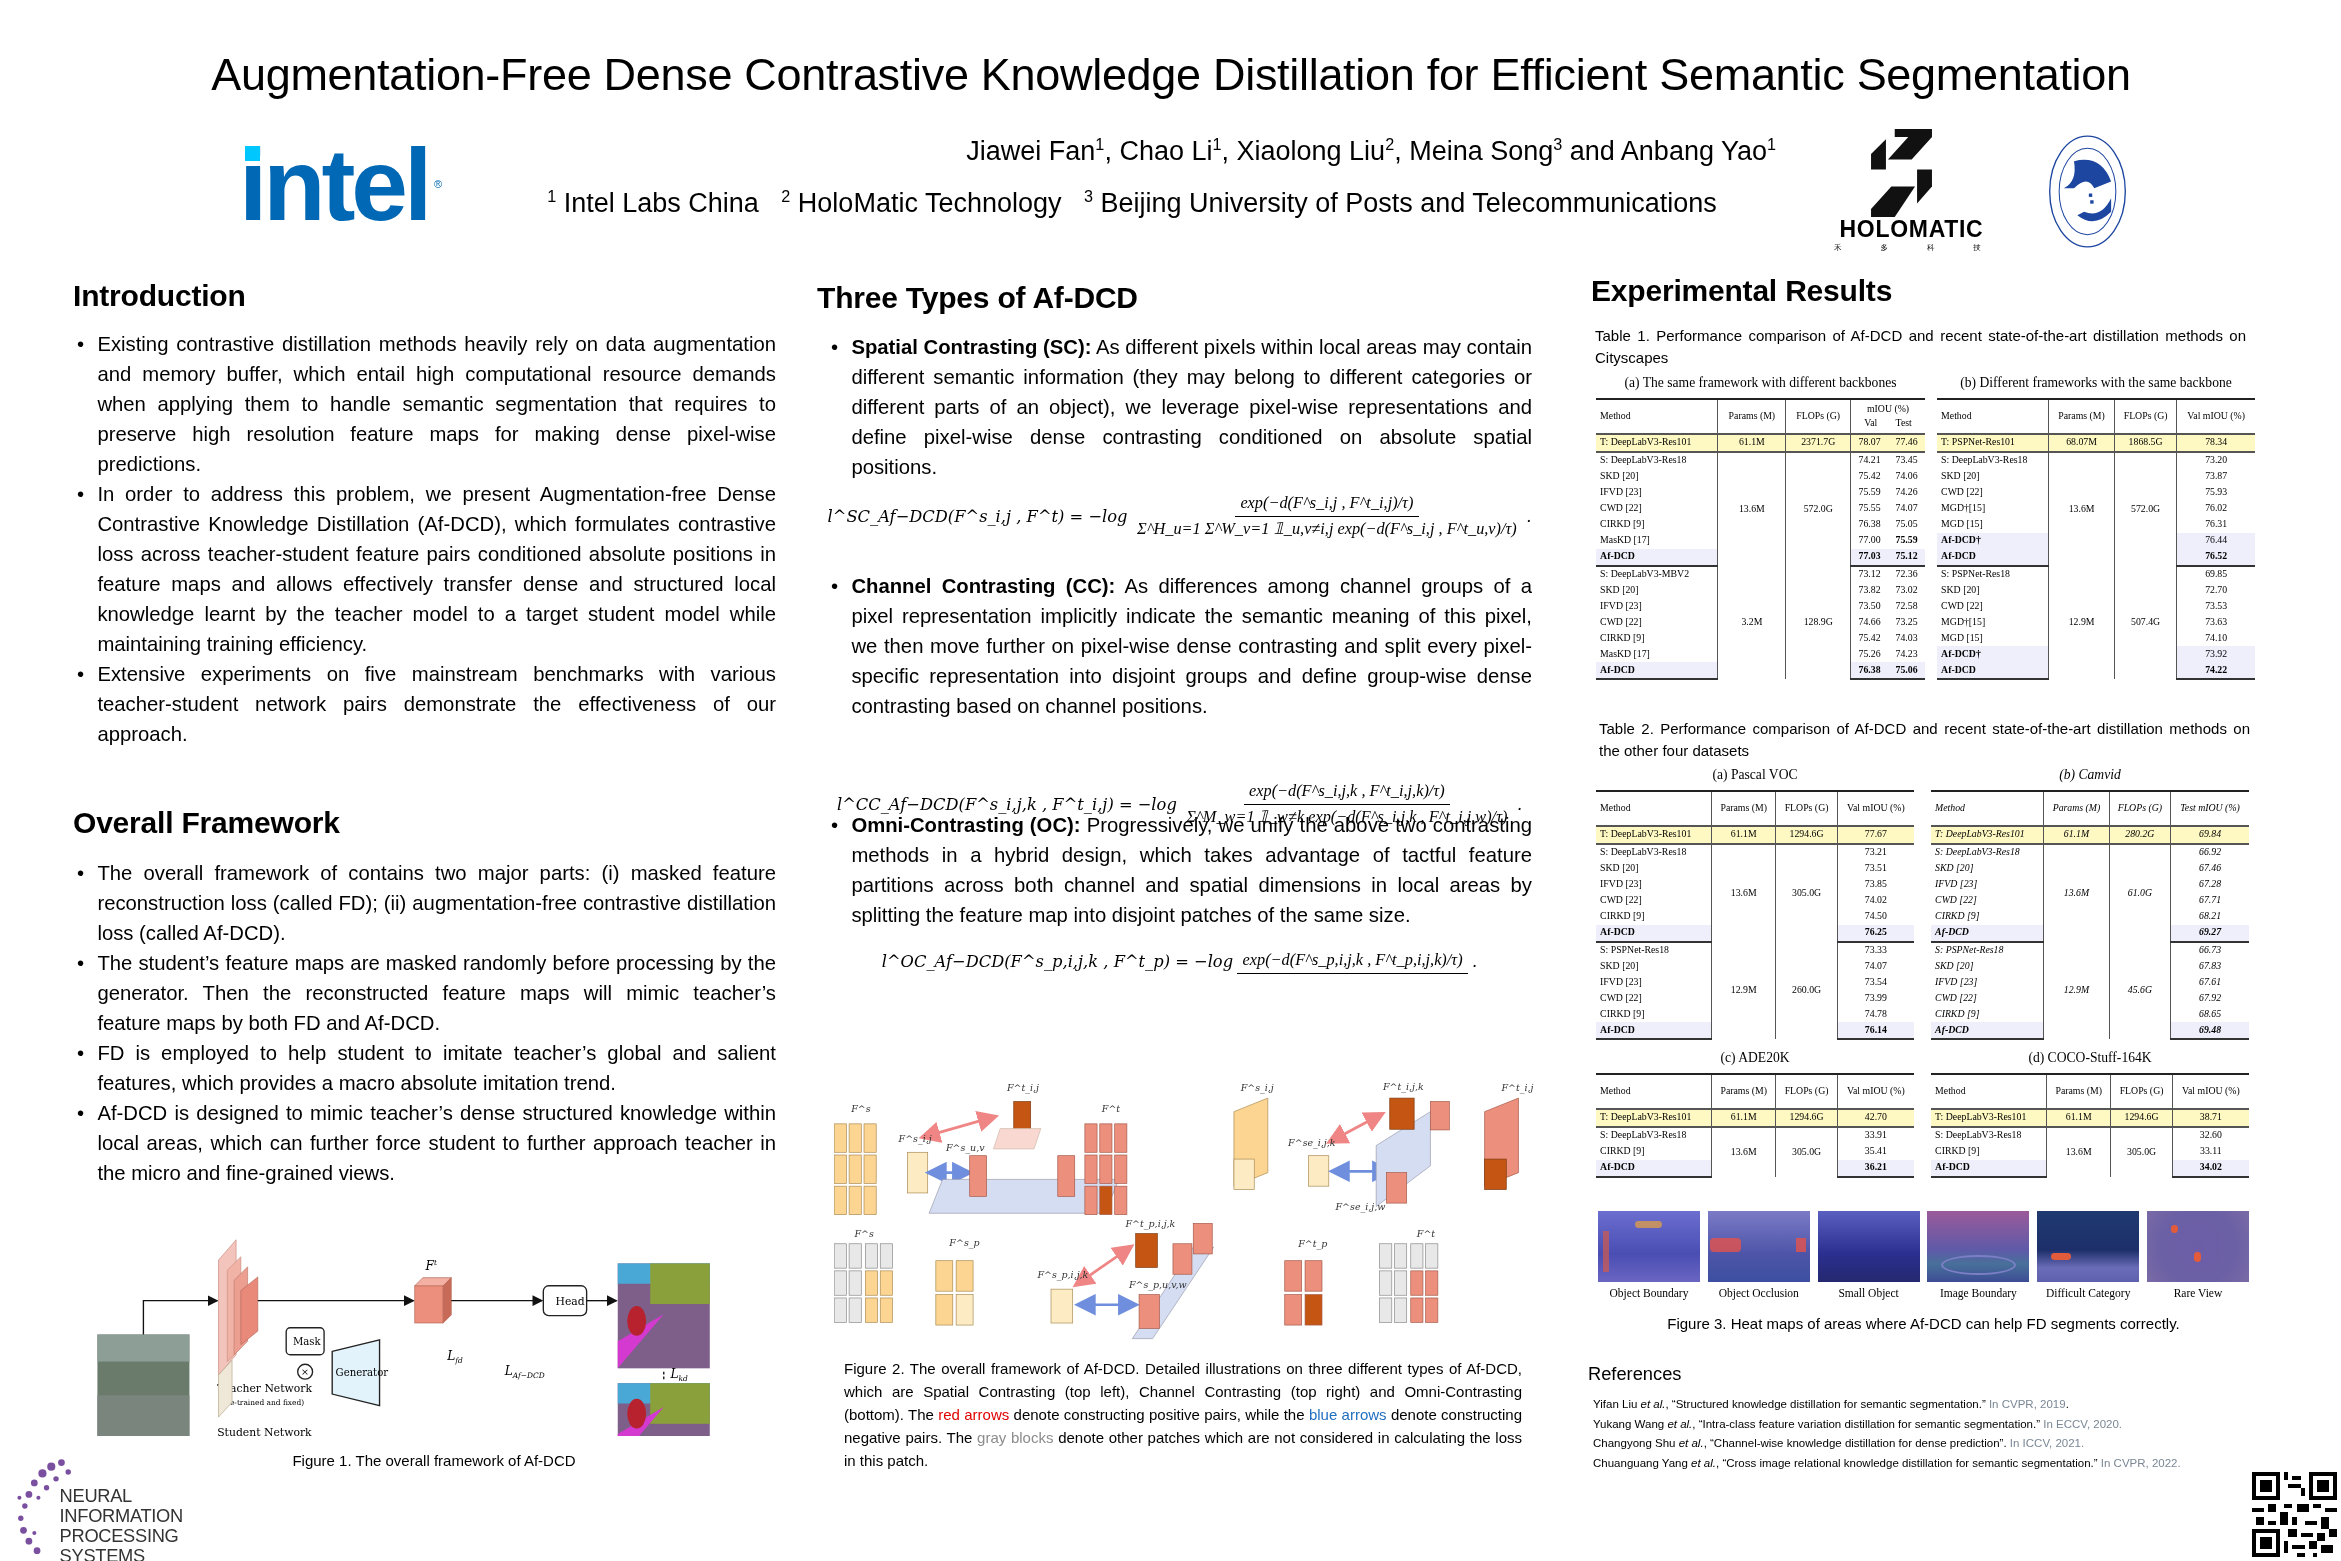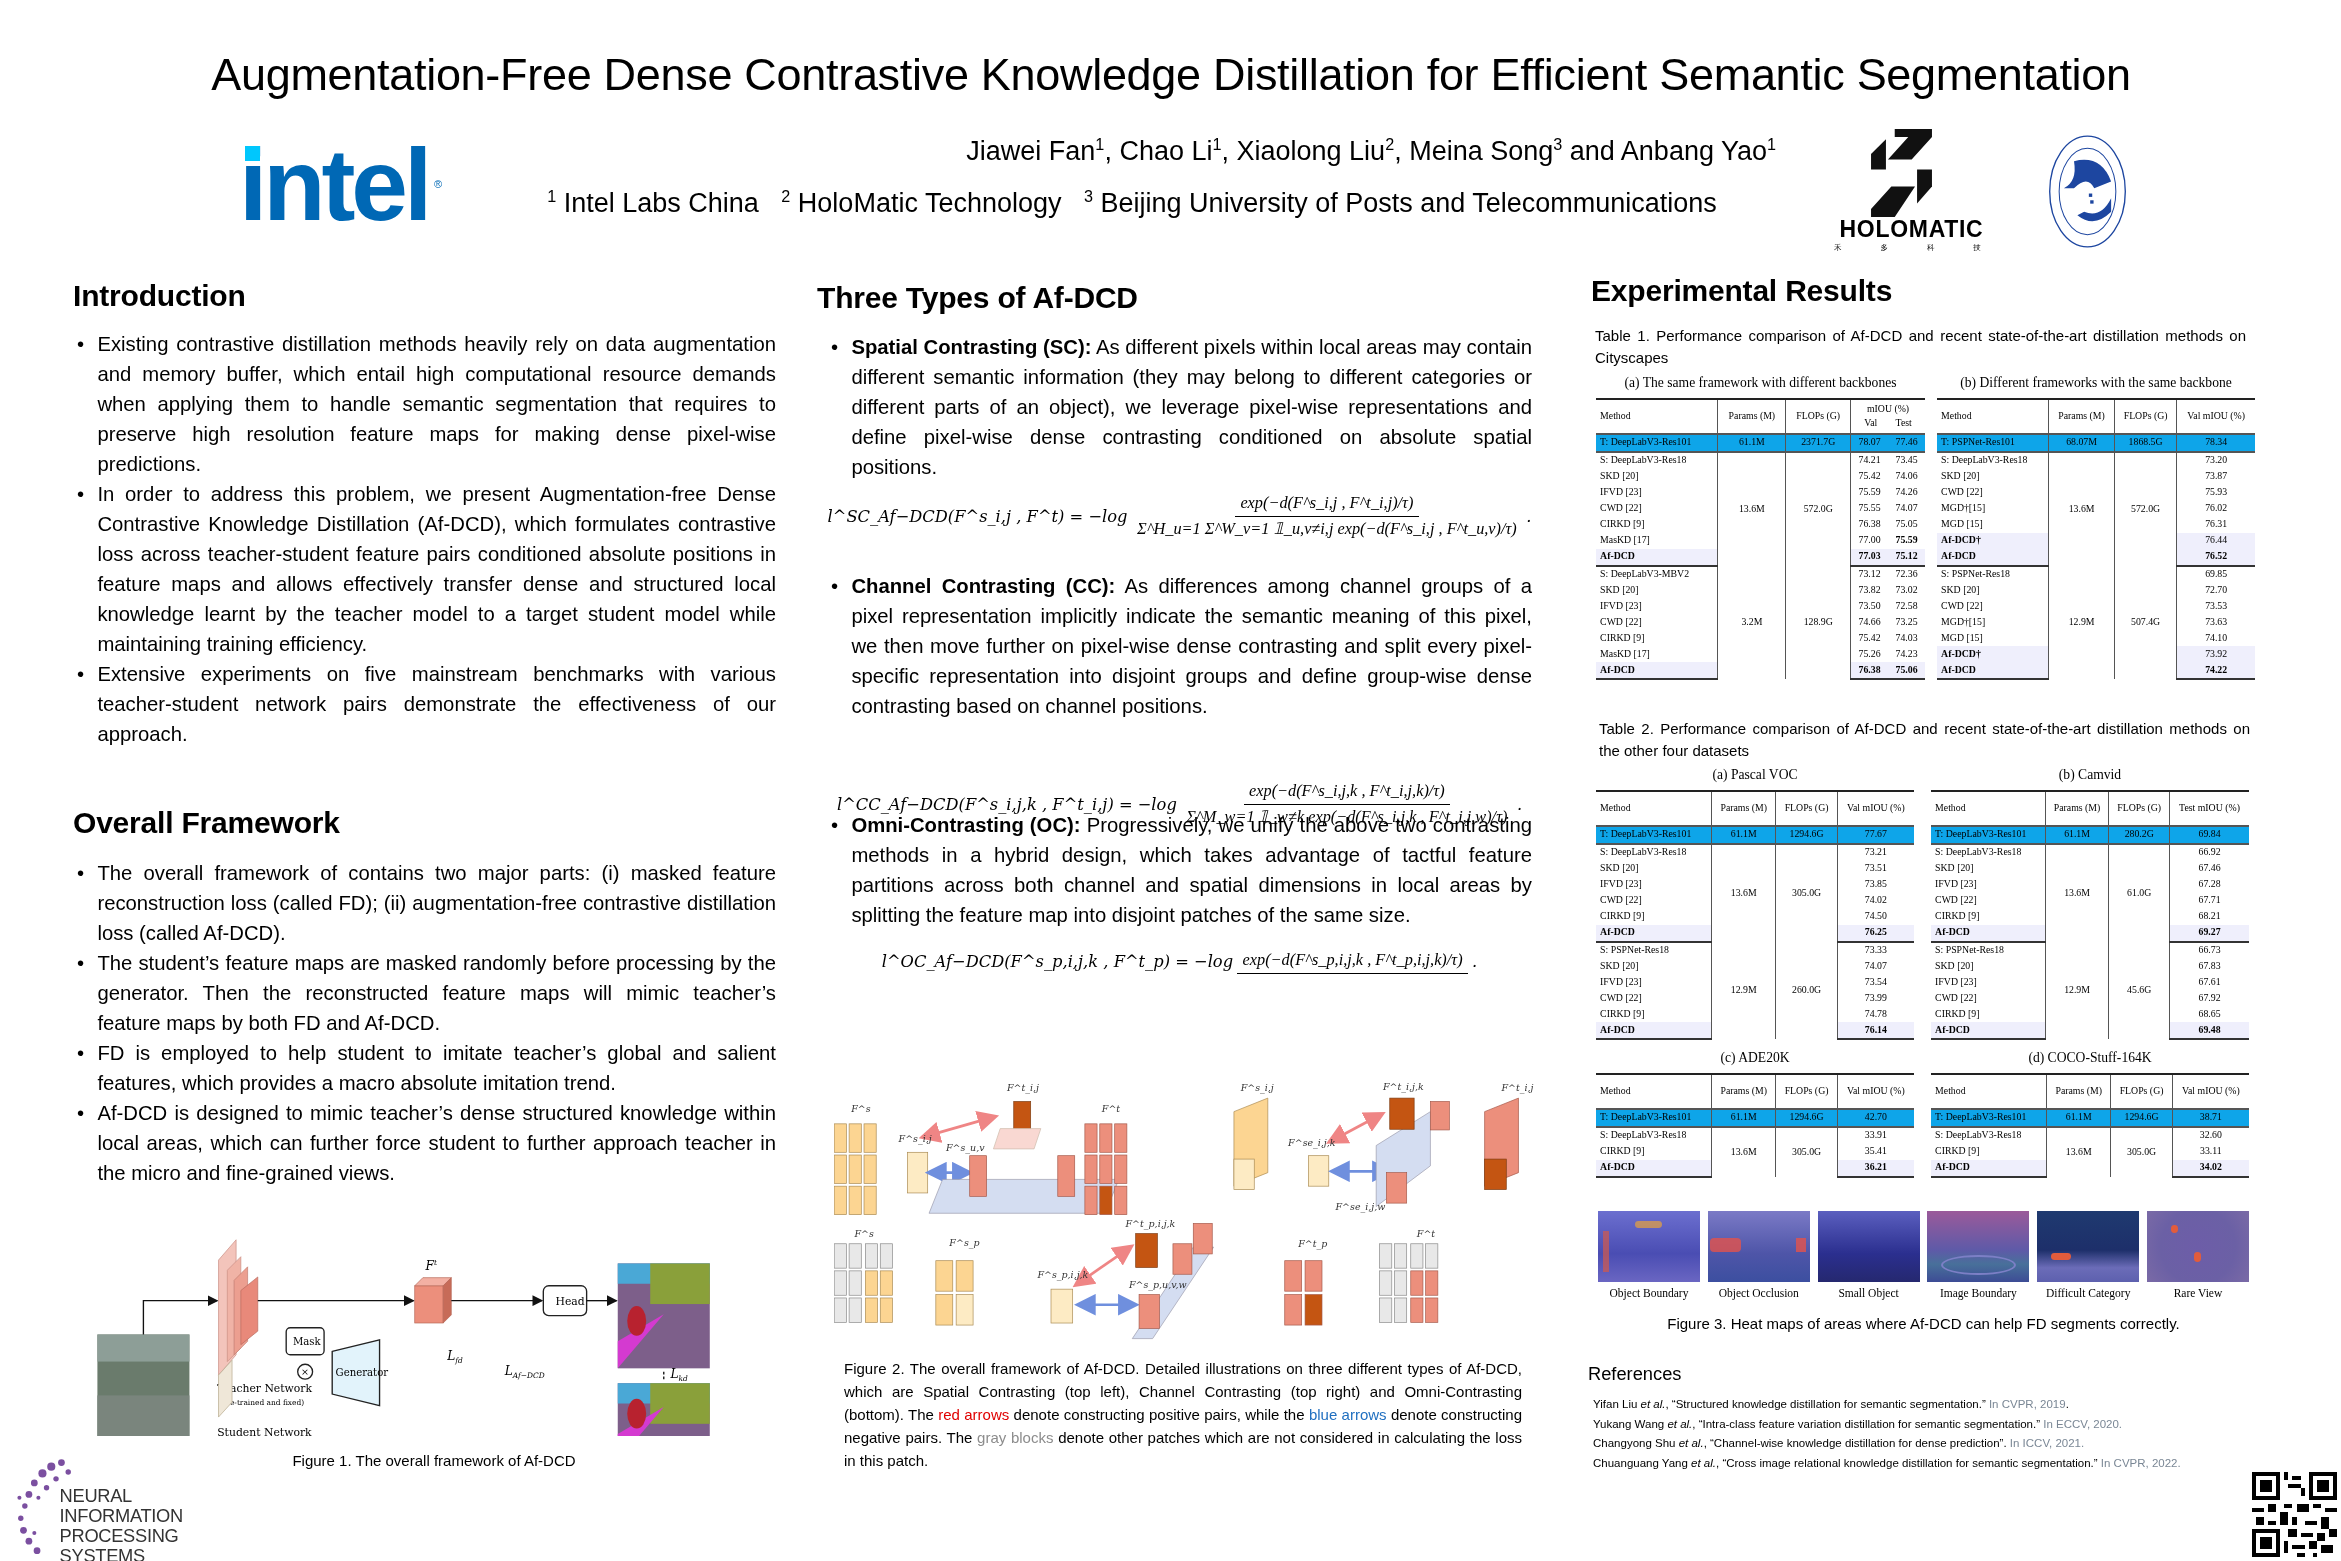--- a/index.html
+++ b/index.html
@@ -52,21 +52,21 @@
 
   
   .tbl-caption { font-size: 15px; line-height: 22px; text-align: justify; }
   .sub-caption { font-family: "Liberation Serif", serif; font-size: 13.6px; text-align: center; }
   table.res { border-collapse: collapse; font-family: "Liberation Serif", serif; font-size: 9.8px; width: 100%; }
   table.res th, table.res td { padding: 0.7px 4.1px; text-align: center; white-space: nowrap; line-height: 14.6px; }
   table.res th:first-child, table.res td:first-child { text-align: left; }
   table.res thead tr { border-top: 2px solid #222; border-bottom: 2px double #555; }
   table.res th { font-weight: 400; height: 35px; }
   table.res .vl { border-left: 1.4px solid #555; }
-  table.res tr.teacher td { background: #0ea5e9; border-bottom: 2px double #555; }
+  table.res tr.teacher td { background: #fef9c3; border-bottom: 2px double #555; }
   table.res tr.ours td { background: #efeffc; font-weight: 700; }
   table.res tr.ours-plain td { background: #efeffc; }
   table.res tr.grp-end td { border-bottom: 2px solid #333; }
   table.res .b { font-weight: 700; }
   table.res .n { font-weight: 400; }
   table.res td.merged { vertical-align: middle; }
 
   
   .heat { display: flex; justify-content: space-between; width: 651px; }
   .heat .cell { width: 102px; }
@@ -674,21 +674,21 @@
           <td class="vl">74.78</td>
         </tr>
       <tr class="ours grp-end">
           <td>Af-DCD</td>
           <td class="vl">76.14</td>
         </tr>
     </tbody>
   </table>
 </div>
 
-<div class="abs" style="left:1931px; top:767px; width:318px;">
+<div class="abs" style="left:1931px; top:767px; width:318px;font-style:italic;">
   <div class="sub-caption" style="margin-bottom:6.8px;">(b) Camvid</div>
   <table class="res">
     <thead>
         <tr>
           <th>Method</th>
           <th class="vl">Params (M)</th>
           <th class="vl">FLOPs (G)</th>
           <th class="vl">Test mIOU (%)</th>
         </tr>
       </thead>

